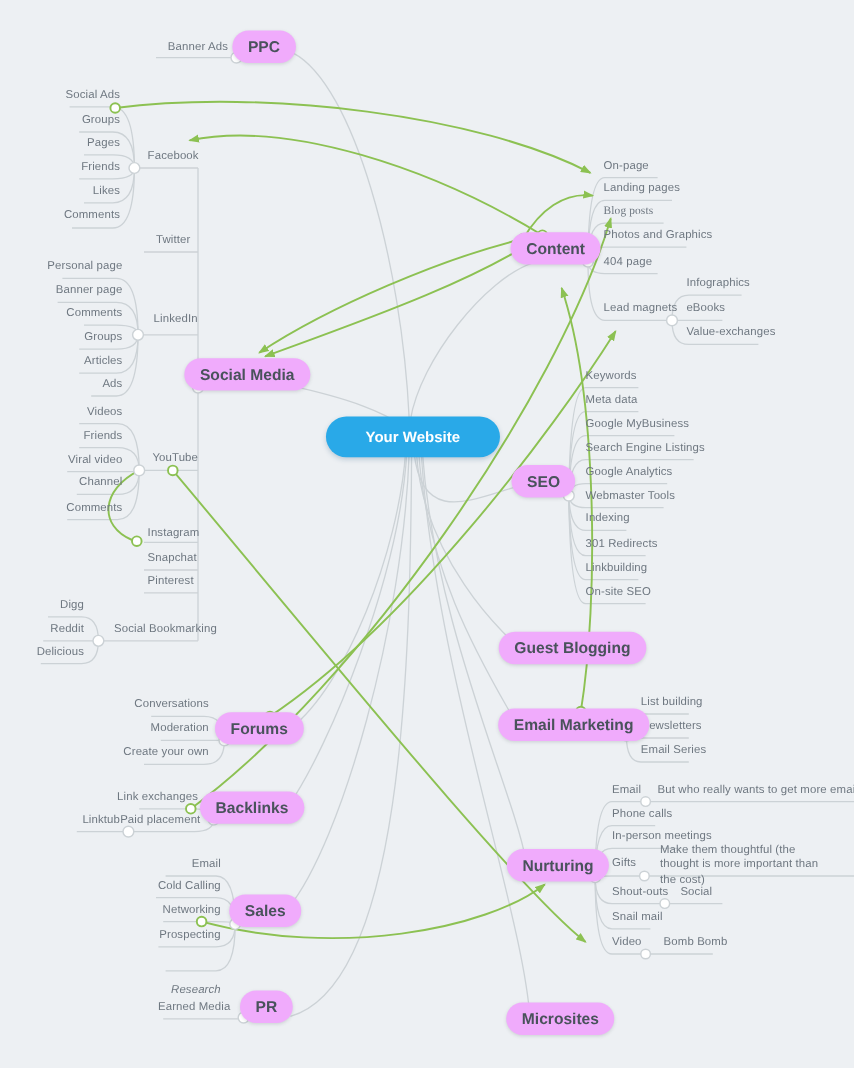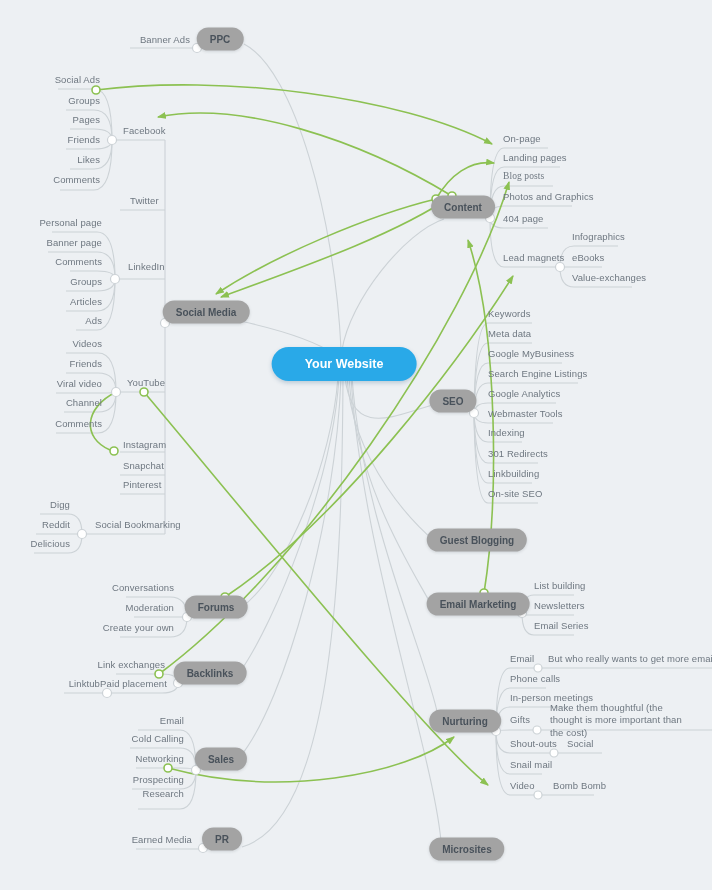--- a/index.html
+++ b/index.html
@@ -3,22 +3,22 @@
 <meta charset="utf-8">
 <style>
   html,body{margin:0;padding:0;}
   body{font-family:"Liberation Sans", sans-serif;}
   #canvas{position:relative;width:712px;height:890px;background:#edf0f3;overflow:hidden;}
   #wires{position:absolute;left:0;top:0;z-index:1;}
   .lbl{position:absolute;font-size:9.5px;color:#6e7780;white-space:nowrap;z-index:2;letter-spacing:.1px;}
   .r{transform:translate(-100%,-50%);}
   .l{transform:translate(0,-50%);}
   .wrap{white-space:normal;width:136px;line-height:1.3;}
-  .bubble{position:absolute;transform:translate(-50%,-50%);background:#a3a3a3;color:#49525b;
-          font-weight:bold;font-size:10px;padding:6px 13px;border-radius:15px;z-index:3;
+  .bubble{position:absolute;transform:translate(-50%,-50%);background:#f0abfc;color:#49525b;
+          font-weight:bold;font-size:13px;padding:6px 13px;border-radius:15px;z-index:3;
           box-shadow:0 1px 3px rgba(60,70,80,.18);white-space:nowrap;}
   .root{background:#29a9e8;color:#ffffff;font-size:12.5px;padding:10px 33px;border-radius:17px;box-shadow:0 2px 4px rgba(40,90,130,.25);}
 </style>
 </head>
 <body>
 
 <div id="canvas">
 
 <svg id="wires" width="712" height="890" viewBox="0 0 712 890">
   <defs>
@@ -248,21 +248,21 @@
 <div class="lbl r" style="left:174px;top:587px;">Conversations</div>
 <div class="lbl r" style="left:174px;top:607px;">Moderation</div>
 <div class="lbl r" style="left:174px;top:627px;">Create your own</div>
 <div class="lbl r" style="left:165px;top:664px;">Link exchanges</div>
 <div class="lbl r" style="left:167px;top:683px;">Paid placement</div>
 <div class="lbl r" style="left:100px;top:683px;">Linktub</div>
 <div class="lbl r" style="left:184px;top:720px;">Email</div>
 <div class="lbl r" style="left:184px;top:738px;">Cold Calling</div>
 <div class="lbl r" style="left:184px;top:758px;">Networking</div>
 <div class="lbl r" style="left:184px;top:779px;">Prospecting</div>
-<div class="lbl r" style="left:184px;top:793px;">Research</div>
+<div class="lbl r" style="left:184px;top:825px;font-style:italic;">Research</div>
 <div class="lbl r" style="left:192px;top:839px;">Earned Media</div>
 
 <div class="lbl l" style="left:510px;top:658px;">Email</div>
 <div class="lbl l" style="left:548px;top:658px;">But who really wants to get more email?</div>
 <div class="lbl l" style="left:510px;top:678px;">Phone calls</div>
 <div class="lbl l" style="left:510px;top:697px;">In-person meetings</div>
 <div class="lbl l" style="left:510px;top:719px;">Gifts</div>
 <div class="lbl l wrap" style="left:550px;top:721px;">Make them thoughtful (the thought is more important than the cost)</div>
 <div class="lbl l" style="left:510px;top:743px;">Shout-outs</div>
 <div class="lbl l" style="left:567px;top:743px;">Social</div>

